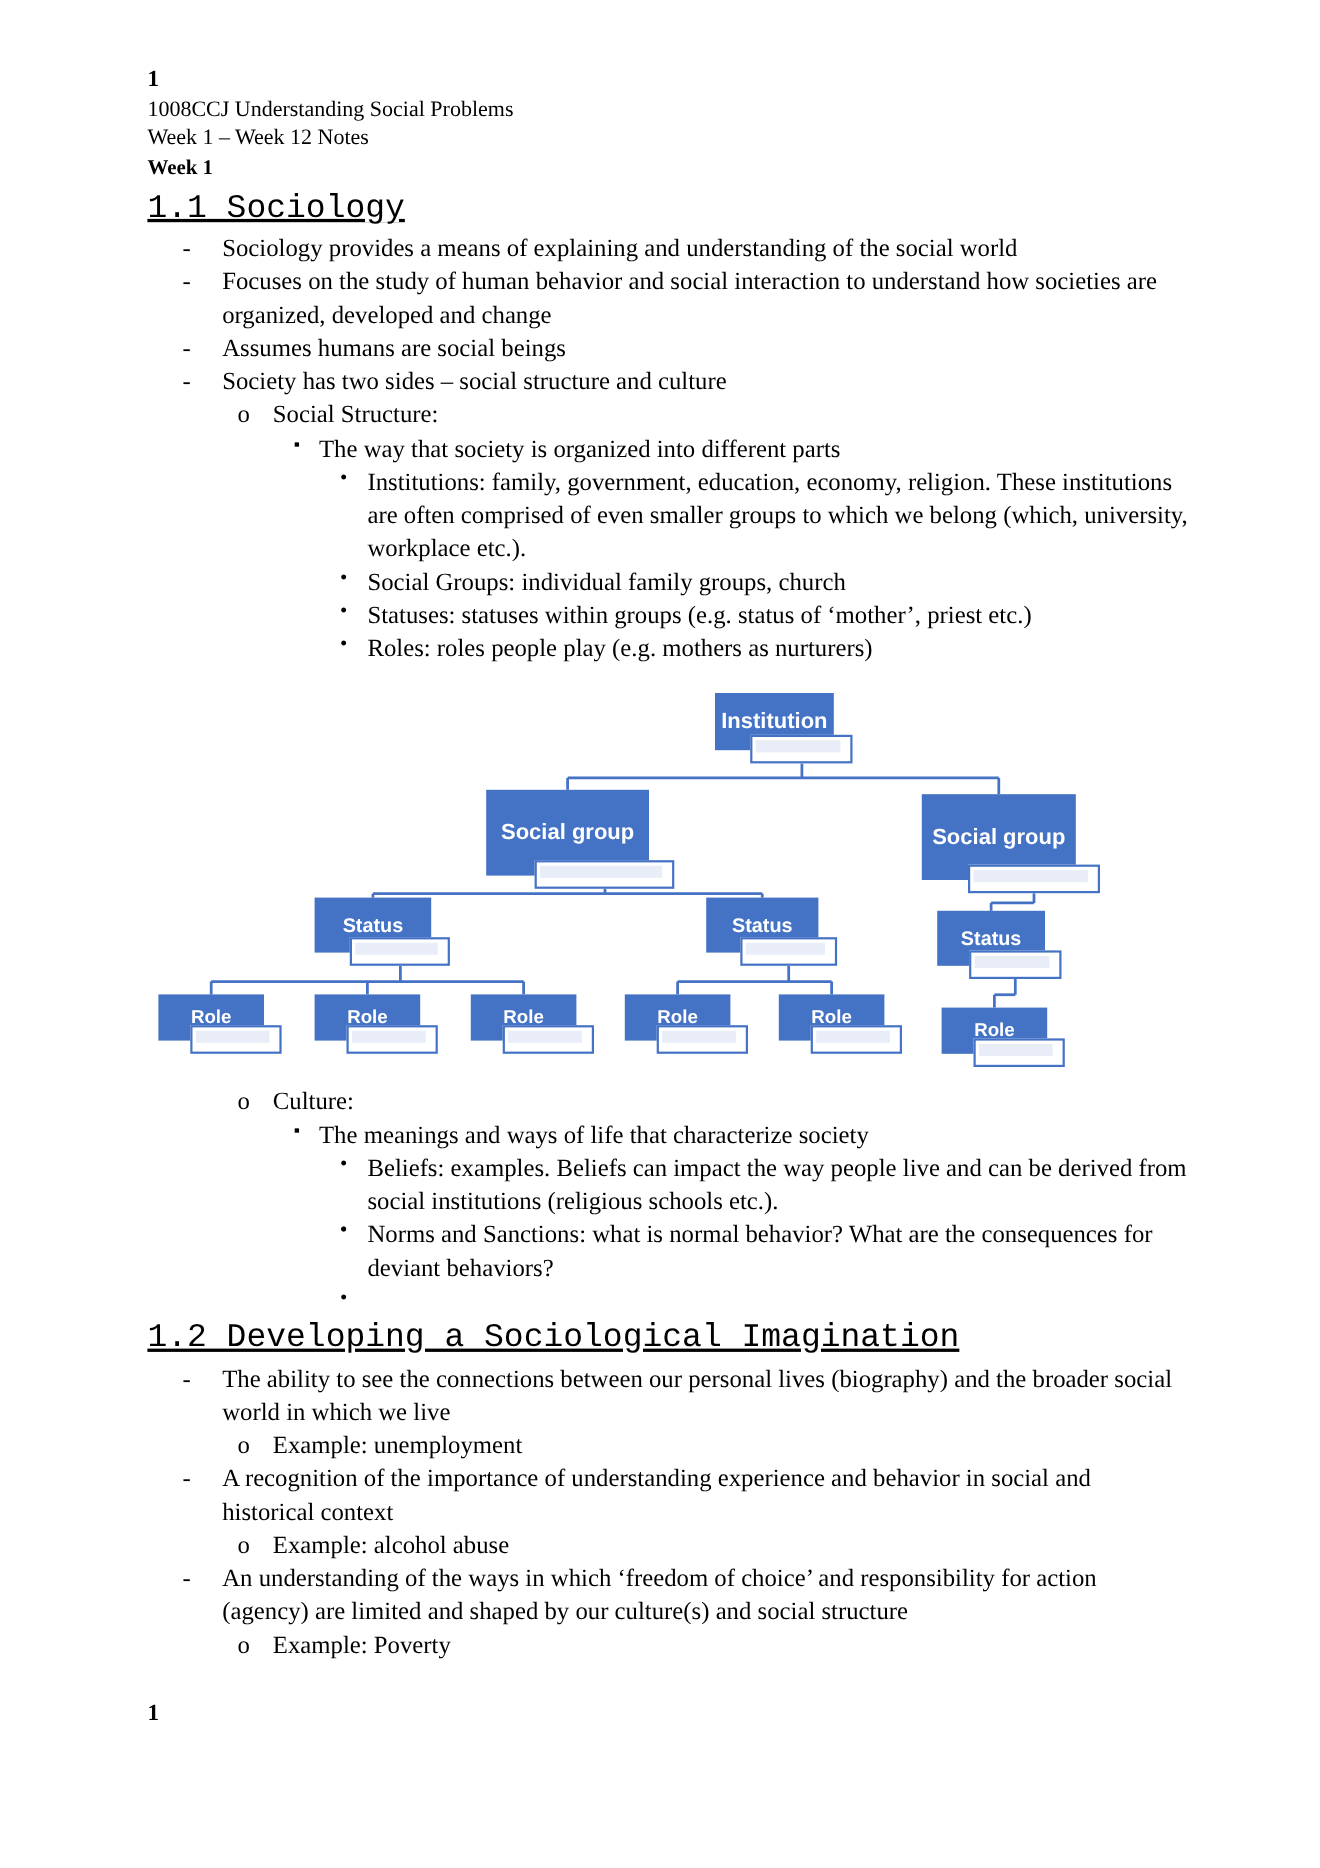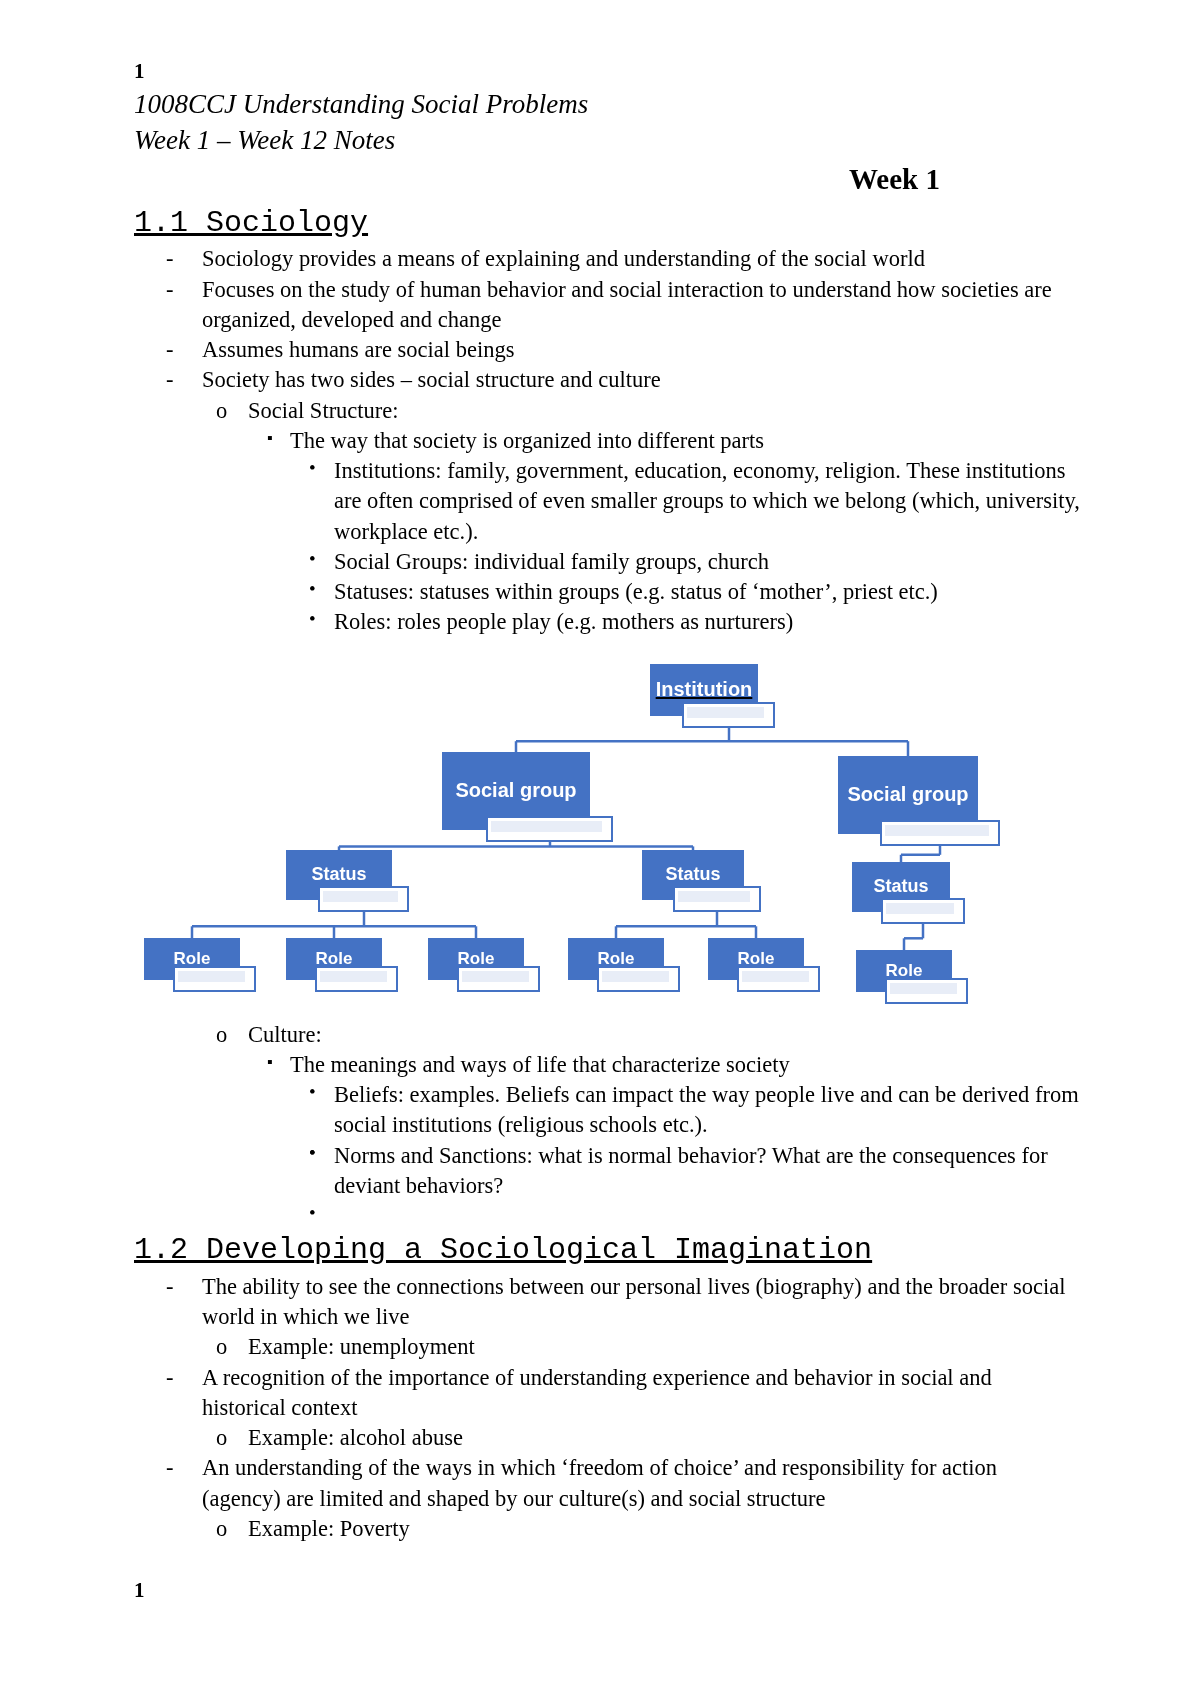--- a/index.html
+++ b/index.html
@@ -19,29 +19,28 @@
     overflow: hidden;
     box-sizing: border-box;
     padding: 58px 120px 0 134px;
   }
   .pagenum {
     font-size: 21px;
     font-weight: bold;
     line-height: 1.32;
   }
   .line {
-    font-size: 27px;
+    font-size: 20px;
     line-height: 1.335;
     white-space: nowrap;
-    font-style: italic;
   }
   .centered-head {
-    font-size: 29px;
+    font-size: 19px;
     font-weight: bold;
-    text-align: right;
+    text-align: left;
     line-height: 1.45;
     padding-right: 140px;
   }
   .section-head {
     font-size: 30px;
     line-height: 1.42;
     text-decoration: underline;
     display: inline-block;
     margin-top: 2px;
     font-family: Liberation Mono, monospace;
@@ -188,21 +187,21 @@
         <line x1="200" y1="270.3" x2="200" y2="282" stroke="#4472C4" stroke-width="2.5"></line>
         <line x1="342" y1="270.3" x2="342" y2="282" stroke="#4472C4" stroke-width="2.5"></line>
         <line x1="583" y1="256" x2="583" y2="270.3" stroke="#4472C4" stroke-width="2.5"></line>
         <line x1="482" y1="270.3" x2="622" y2="270.3" stroke="#4472C4" stroke-width="2.5"></line>
         <line x1="482" y1="270.3" x2="482" y2="282" stroke="#4472C4" stroke-width="2.5"></line>
         <line x1="622" y1="270.3" x2="622" y2="282" stroke="#4472C4" stroke-width="2.5"></line>
         <line x1="789" y1="268" x2="789" y2="282.3" stroke="#4472C4" stroke-width="2.5"></line>
         <line x1="770" y1="282.3" x2="789" y2="282.3" stroke="#4472C4" stroke-width="2.5"></line>
         <line x1="770" y1="282.3" x2="770" y2="294" stroke="#4472C4" stroke-width="2.5"></line>
       </svg>
-  <div class="node" style="left: 516px; top: 8px; width: 108px; height: 52px; text-decoration: underline;">
+  <div class="node" style="left: 516px; top: 8px; width: 108px; height: 52px;">
         <div class="cap" style="width: 108px; height: 52px; font-size: 20px; background: rgb(68, 114, 196);">Institution</div>
         <div class="shelf" style="width: 93px; height: 26px; left: 32px; top: 38px; border-color: rgb(68, 114, 196);">
           <i style="background: rgb(232, 237, 247);"></i>
         </div>
       </div>
       <div class="node" style="left: 308px; top: 96px; width: 148px; height: 78px;">
         <div class="cap" style="width: 148px; height: 78px; font-size: 20px; background: rgb(68, 114, 196);">Social group</div>
         <div class="shelf" style="width: 127px; height: 26px; left: 44px; top: 64px; border-color: rgb(68, 114, 196);">
           <i style="background: rgb(232, 237, 247);"></i>
         </div>

